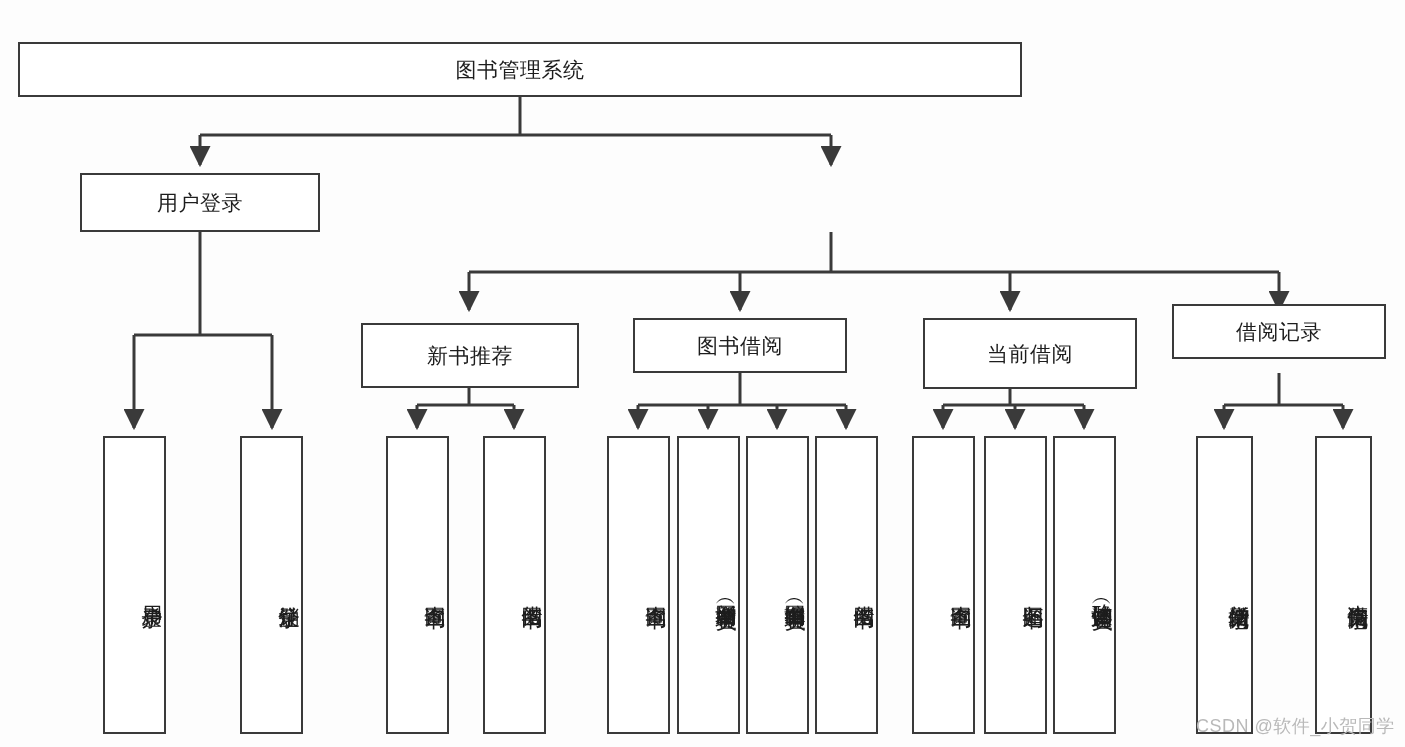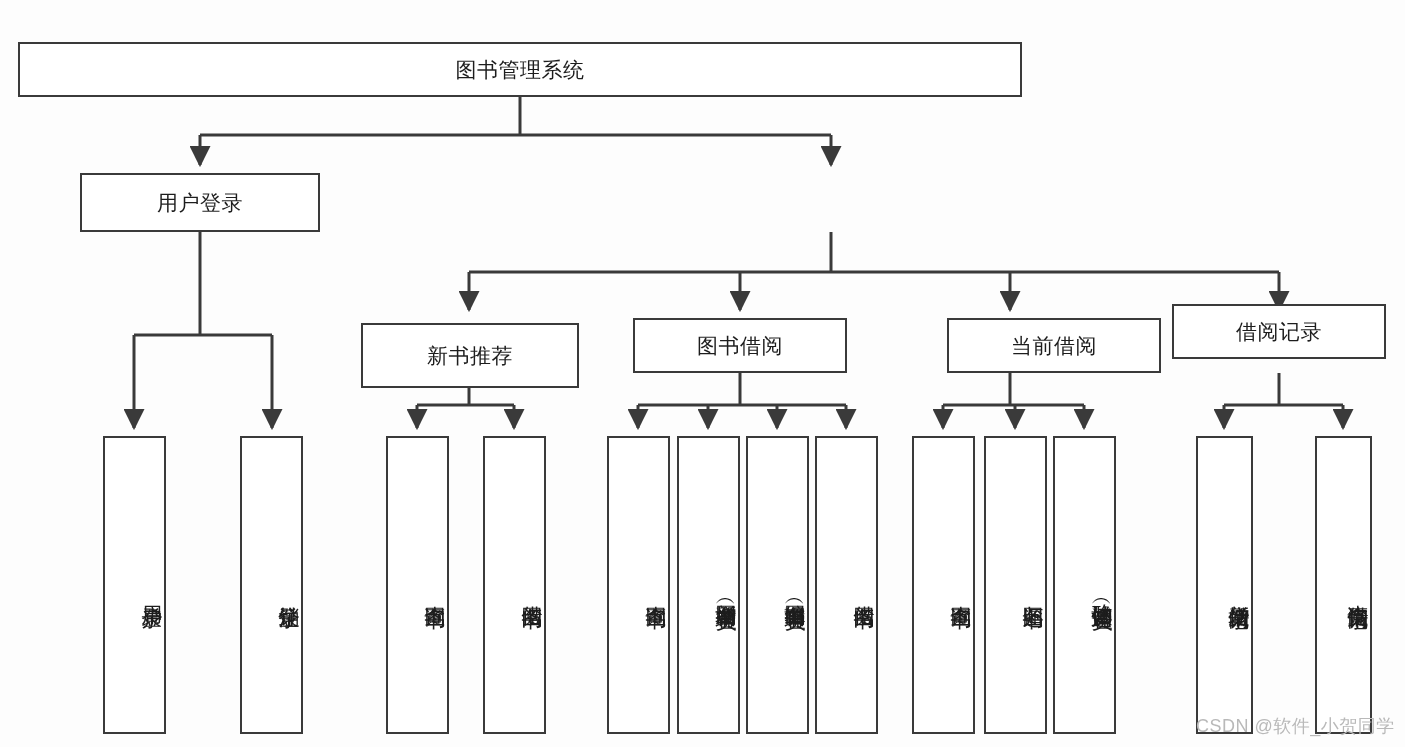--- a/index.html
+++ b/index.html
@@ -125,21 +125,21 @@
   <div class="node horiz" style="left:80px; top:173px; width:240px; height:59px;">
     <span class="label">用户登录</span>
   </div>
 
   <div class="node horiz" style="left:361px; top:323px; width:218px; height:65px;">
     <span class="label">新书推荐</span>
   </div>
   <div class="node horiz" style="left:633px; top:318px; width:214px; height:55px;align-items:center;">
     <span class="label">图书借阅</span>
   </div>
-  <div class="node horiz" style="left:947px; top:318px; width:214px; height:55px;">
+  <div class="node horiz" style="left:923px; top:318px; width:214px; height:71px;">
     <span class="label">当前借阅</span>
   </div>
   <div class="node horiz" style="left:1172px; top:304px; width:214px; height:55px;">
     <span class="label">借阅记录</span>
   </div>
 
   <div class="node vert" style="left:103px; top:436px; width:63px; height:298px;">
     <span class="label">用户登录</span>
   </div>
   <div class="node vert" style="left:240px; top:436px; width:63px; height:298px;">

